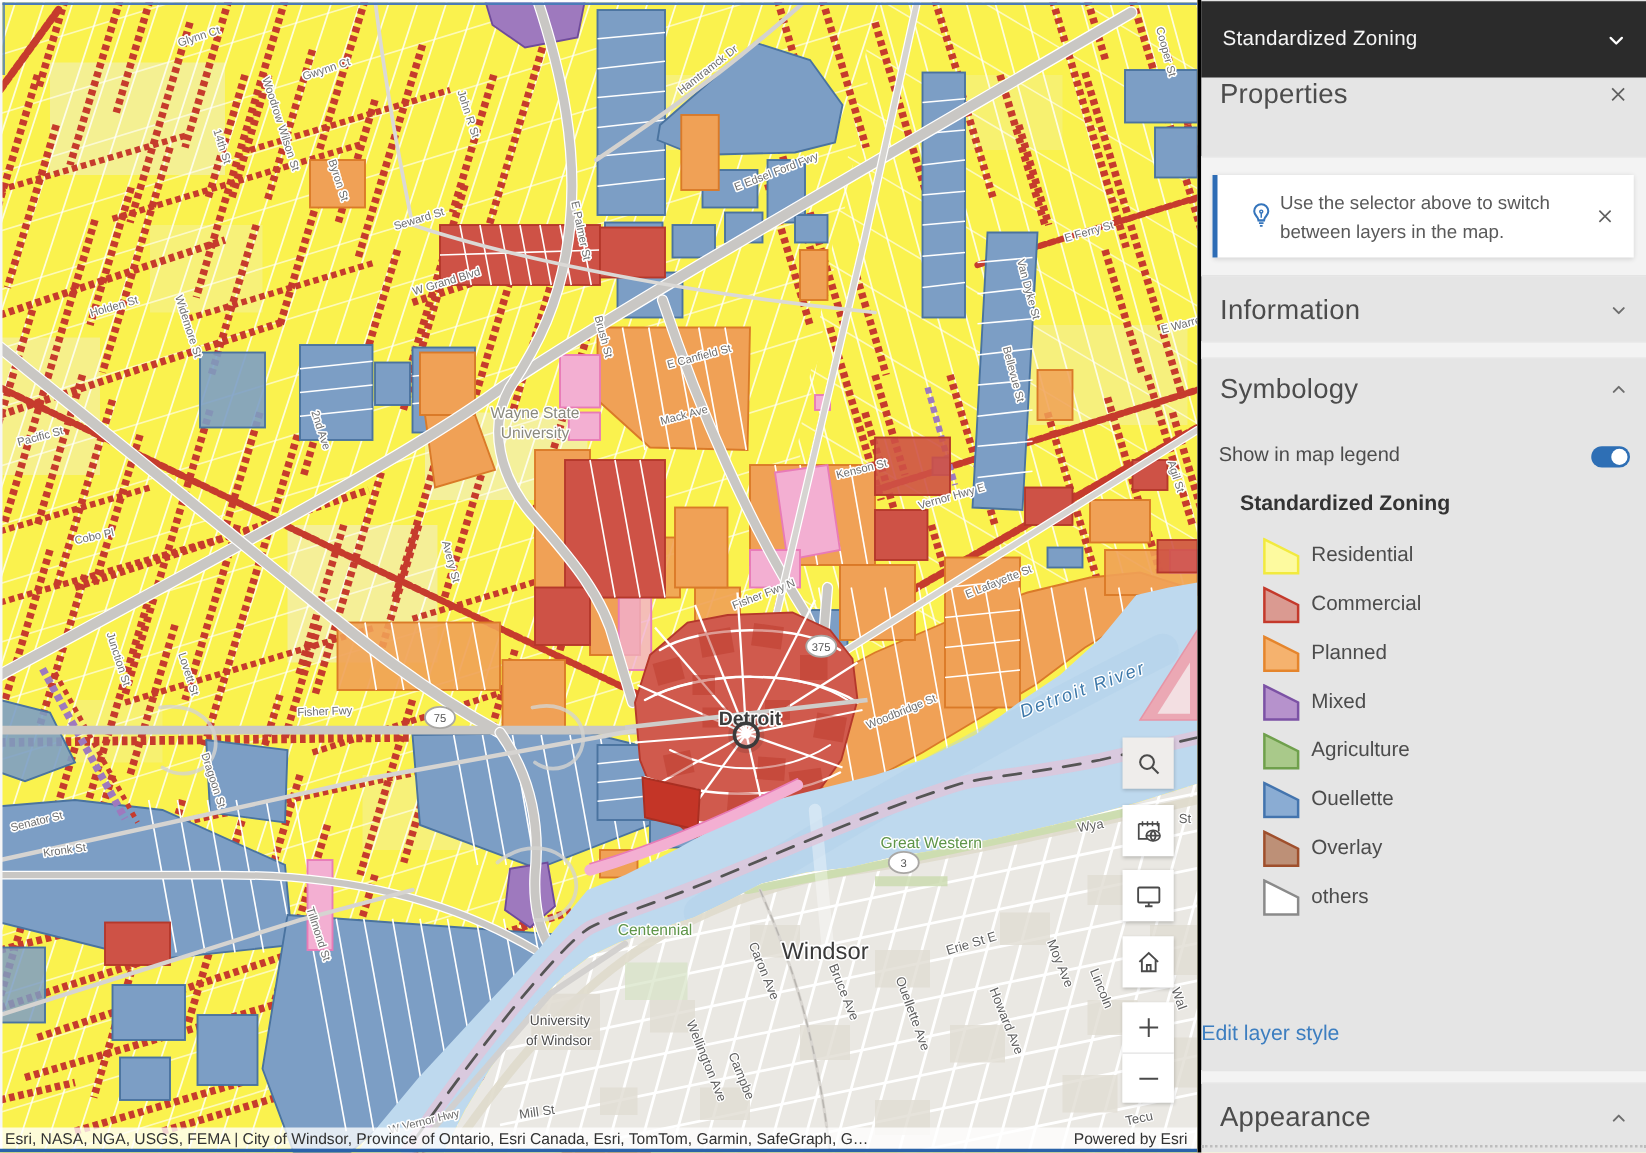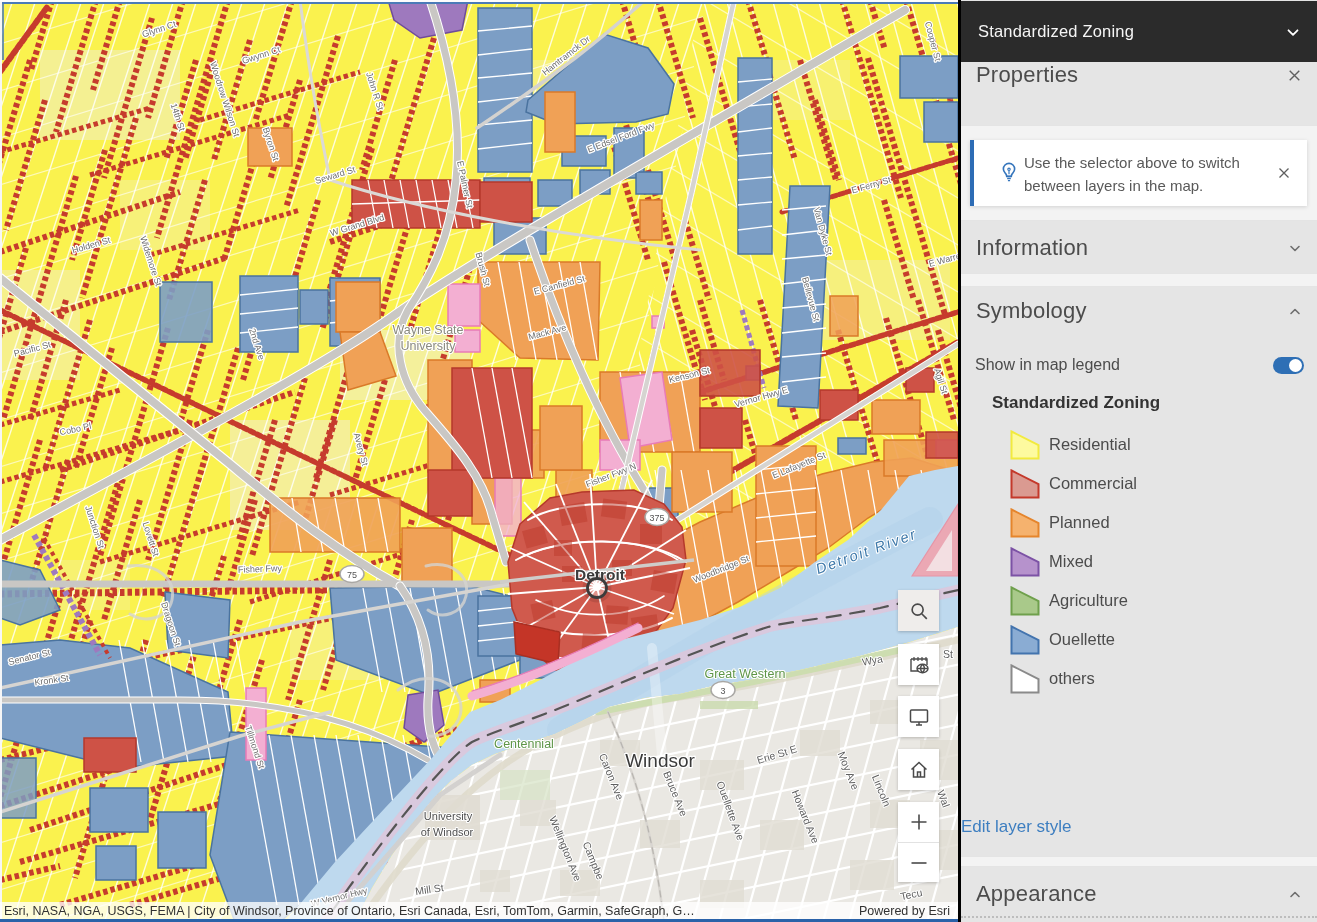--- a/index.html
+++ b/index.html
@@ -875,20 +875,26 @@
         <span>Agriculture</span>
       </div>
       <div class="lrow">
         <svg width="30" height="30" viewBox="0 0 30 30">
           <polygon points="1.5,1.5 28.5,15 28.5,28.5 1.5,28.5" fill="#8AACD3" stroke="#4374AE" stroke-width="2"></polygon>
         </svg>
         <span>Ouellette</span>
       </div>
       <div class="lrow">
         <svg width="30" height="30" viewBox="0 0 30 30">
+          <polygon points="1.5,1.5 28.5,15 28.5,28.5 1.5,28.5" fill="#BD9077" stroke="#9F4F2C" stroke-width="2"></polygon>
+        </svg>
+        <span>Overlay</span>
+      </div>
+      <div class="lrow">
+        <svg width="30" height="30" viewBox="0 0 30 30">
           <polygon points="1.5,1.5 28.5,15 28.5,28.5 1.5,28.5" fill="#FFFFFF" stroke="#8A8A8A" stroke-width="2"></polygon>
         </svg>
         <span>others</span>
       </div>
     </div>
   <div id="editstyle">Edit layer style</div>
   <div class="grayband" style="top:856px;height:11px"></div>
   <div class="hrow" style="top:875px">
       <span class="h1">Appearance</span>
       <span class="hic">

